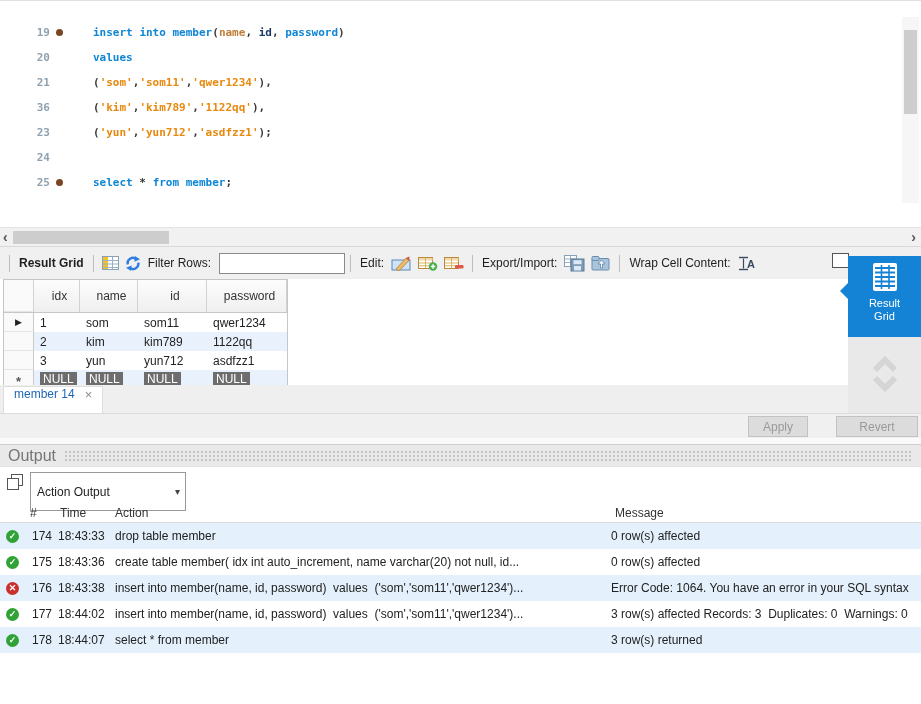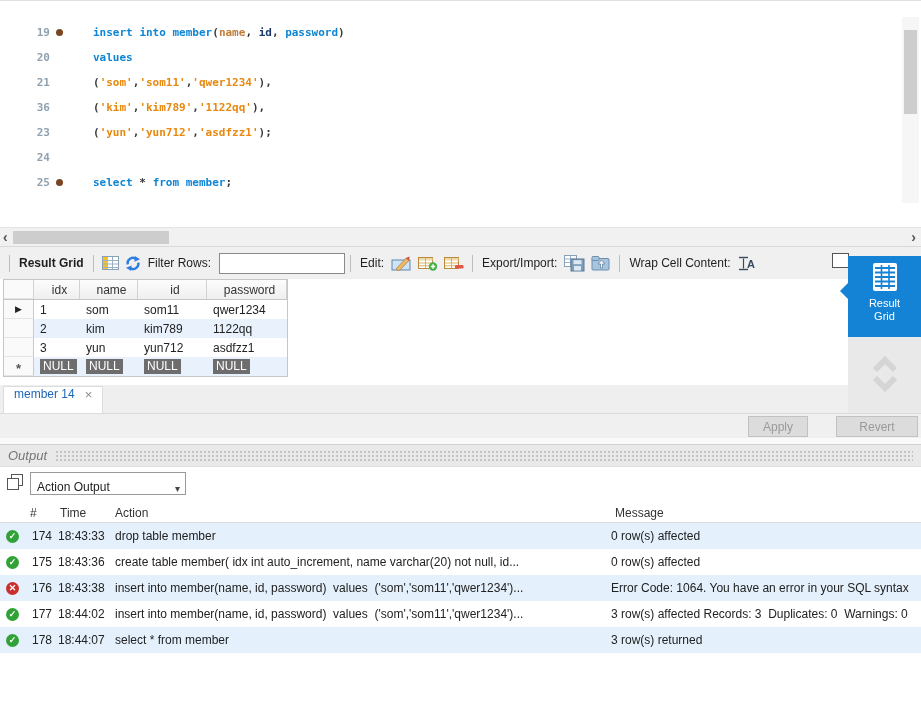--- a/index.html
+++ b/index.html
@@ -35,21 +35,21 @@
   .sep { width:1px; height:17px; background:#bdbdbd; margin:0 5px; flex:none; }
   .tlabel { margin:0 4px; white-space:nowrap; }
   .tlabel.bold { font-weight:bold; }
   .tbtn { display:flex; align-items:center; justify-content:center; margin:0 3px; flex:none; }
   .filter-input { width:126px; height:21px; border:1px solid #8a8a8a; background:#fff; margin-left:4px; font-size:12px; padding:0 4px; font-family:"Liberation Sans",sans-serif; }
   .mini-box { position:absolute; left:832px; top:252px; width:17px; height:15px; background:#fff; border:1px solid #555; }
 
   
   .rg-zone { position:absolute; left:0; top:278px; width:848px; height:106px; background:#fff; }
   .gtable { position:absolute; left:3px; top:0; border:1px solid #c6c6c6; border-top:none; background:#fff; }
-  .ghead { display:flex; height:21px; background:linear-gradient(#fdfdfd,#efefef); border-bottom:1px solid #c6c6c6; font-size:12px; color:#333; }
+  .ghead { display:flex; height:34px; background:linear-gradient(#fdfdfd,#efefef); border-bottom:1px solid #c6c6c6; font-size:12px; color:#333; }
   .ghead .gc { display:flex; align-items:center; justify-content:center; border-right:1px solid #d2d2d2; border-top:1px solid #c6c6c6; }
   .grow { display:flex; height:19px; font-size:12px; align-items:center; background:#fff; }
   .grow.alt { background:#e9f2fc; }
   .gc { flex:none; overflow:hidden; white-space:nowrap; }
   .gh { width:30px; background:#fafafa; border-right:1px solid #c9c9c9; border-bottom:1px solid #e4e4e4; height:100%; display:flex; align-items:center; justify-content:center; font-size:9px; color:#222; }
   .c0 { width:46px; padding-left:6px; }
   .c1 { width:58px; padding-left:6px; }
   .c2 { width:69px; padding-left:6px; }
   .c3 { width:80px; padding-left:6px; }
   .star { font-size:13px; font-weight:bold; color:#555; line-height:6px; margin-top:5px; }
@@ -68,25 +68,25 @@
   .tab .tname { color:#1e66b8; margin-right:10px; }
   .tab .tclose { color:#8a8a8a; font-size:13px; }
   .applybar { position:absolute; left:0; top:412px; width:921px; height:25px; background:#f0f0f0; border-top:1px solid #dcdcdc; }
   .gbtn { position:absolute; top:2px; height:21px; background:#dcdcdc; border:1px solid #c2c2c2; color:#9a9a9a; font-size:12px; display:flex; align-items:center; justify-content:center; }
   .gbtn.apply { left:748px; width:60px; }
   .gbtn.revert { left:836px; width:82px;text-align:right; }
   .gapstrip { position:absolute; left:0; top:437px; width:921px; height:6px; background:#fafafa; }
 
   
   .out-header { position:absolute; left:0; top:443px; width:921px; height:23px; background:#e9e9e9; border-top:1px solid #d0d0d0; border-bottom:1px solid #e0e0e0; display:flex; align-items:center; padding:0 8px; }
-  .out-title { font-size:13px; color:#757575; margin-right:8px;font-style:italic; }
+  .out-title { font-size:16px; color:#757575; margin-right:8px; }
   .dots { flex:1; height:11px; background-image:radial-gradient(#c3c3c3 1px, transparent 1px); background-size:4px 4px; }
   .out-body { position:absolute; left:0; top:466px; width:921px; height:238px; background:#fff; }
   .stacked { position:absolute; left:7px; top:7px; }
-  .dropdown { position:absolute; left:30px; top:5px; width:156px; height:23px; background:#fff; border:1px solid #999; display:flex; align-items:flex-end; font-size:12px; padding-left:6px; }
+  .dropdown { position:absolute; left:30px; top:5px; width:156px; height:39px; background:#fff; border:1px solid #999; display:flex; align-items:center; font-size:12px; padding-left:6px; }
   .dropdown .dcaret { margin-left:auto; margin-right:5px; color:#444; font-size:10px; }
   .orow { display:grid; grid-template-columns:24px 30px 55px 500px auto; align-items:center; height:26px; font-size:12px; white-space:pre; overflow:hidden; }
   .orow.alt { background:#e4f0fb; }
   .ohead { position:absolute; left:0; top:36px; width:921px; height:20px; border-bottom:1px solid #dcdcdc; color:#333; }
   .ohead .hc { padding-left:6px; font-size:12px; }
   .orows { position:absolute; left:0; top:56px; width:921px; }
   .onum { text-align:right; padding-right:2px; }
   .ohead .onum { text-align:left; padding-left:6px; }
   .otime { padding-left:4px; }
   .oact { padding-left:6px; overflow:hidden; }

